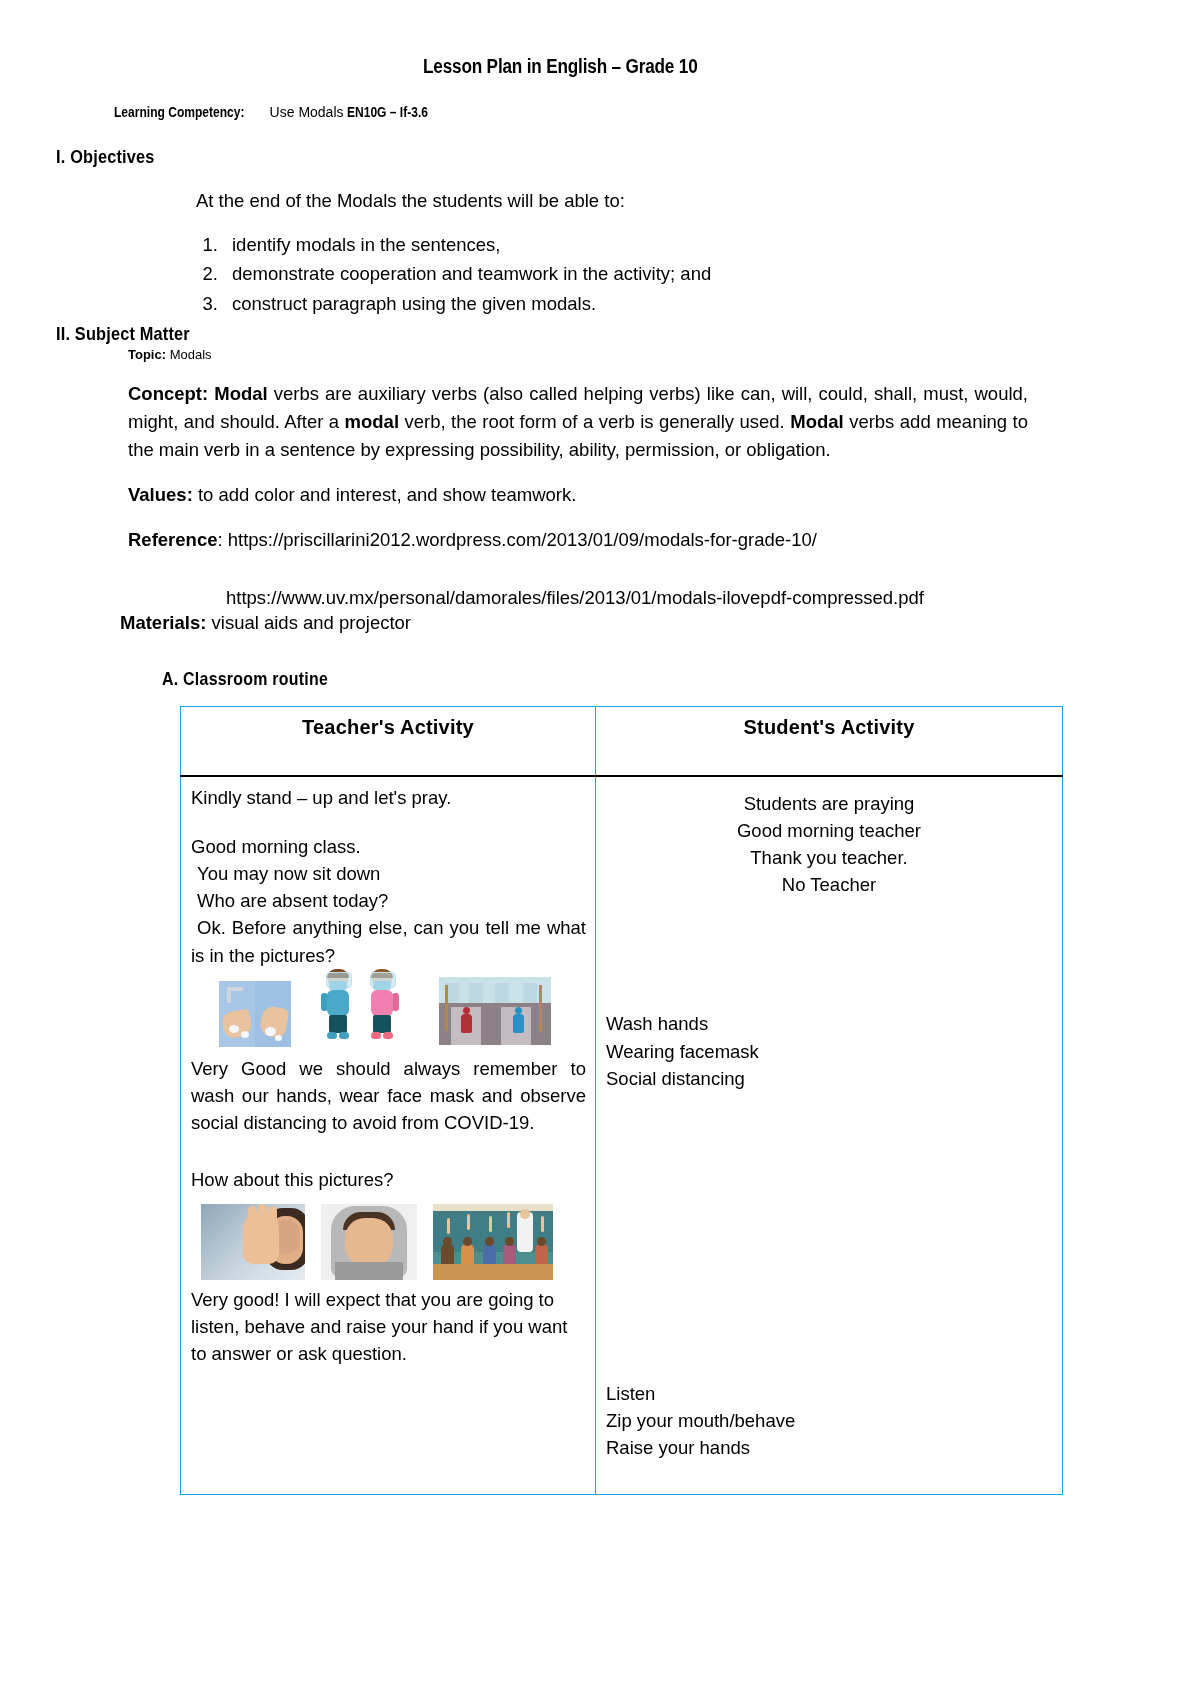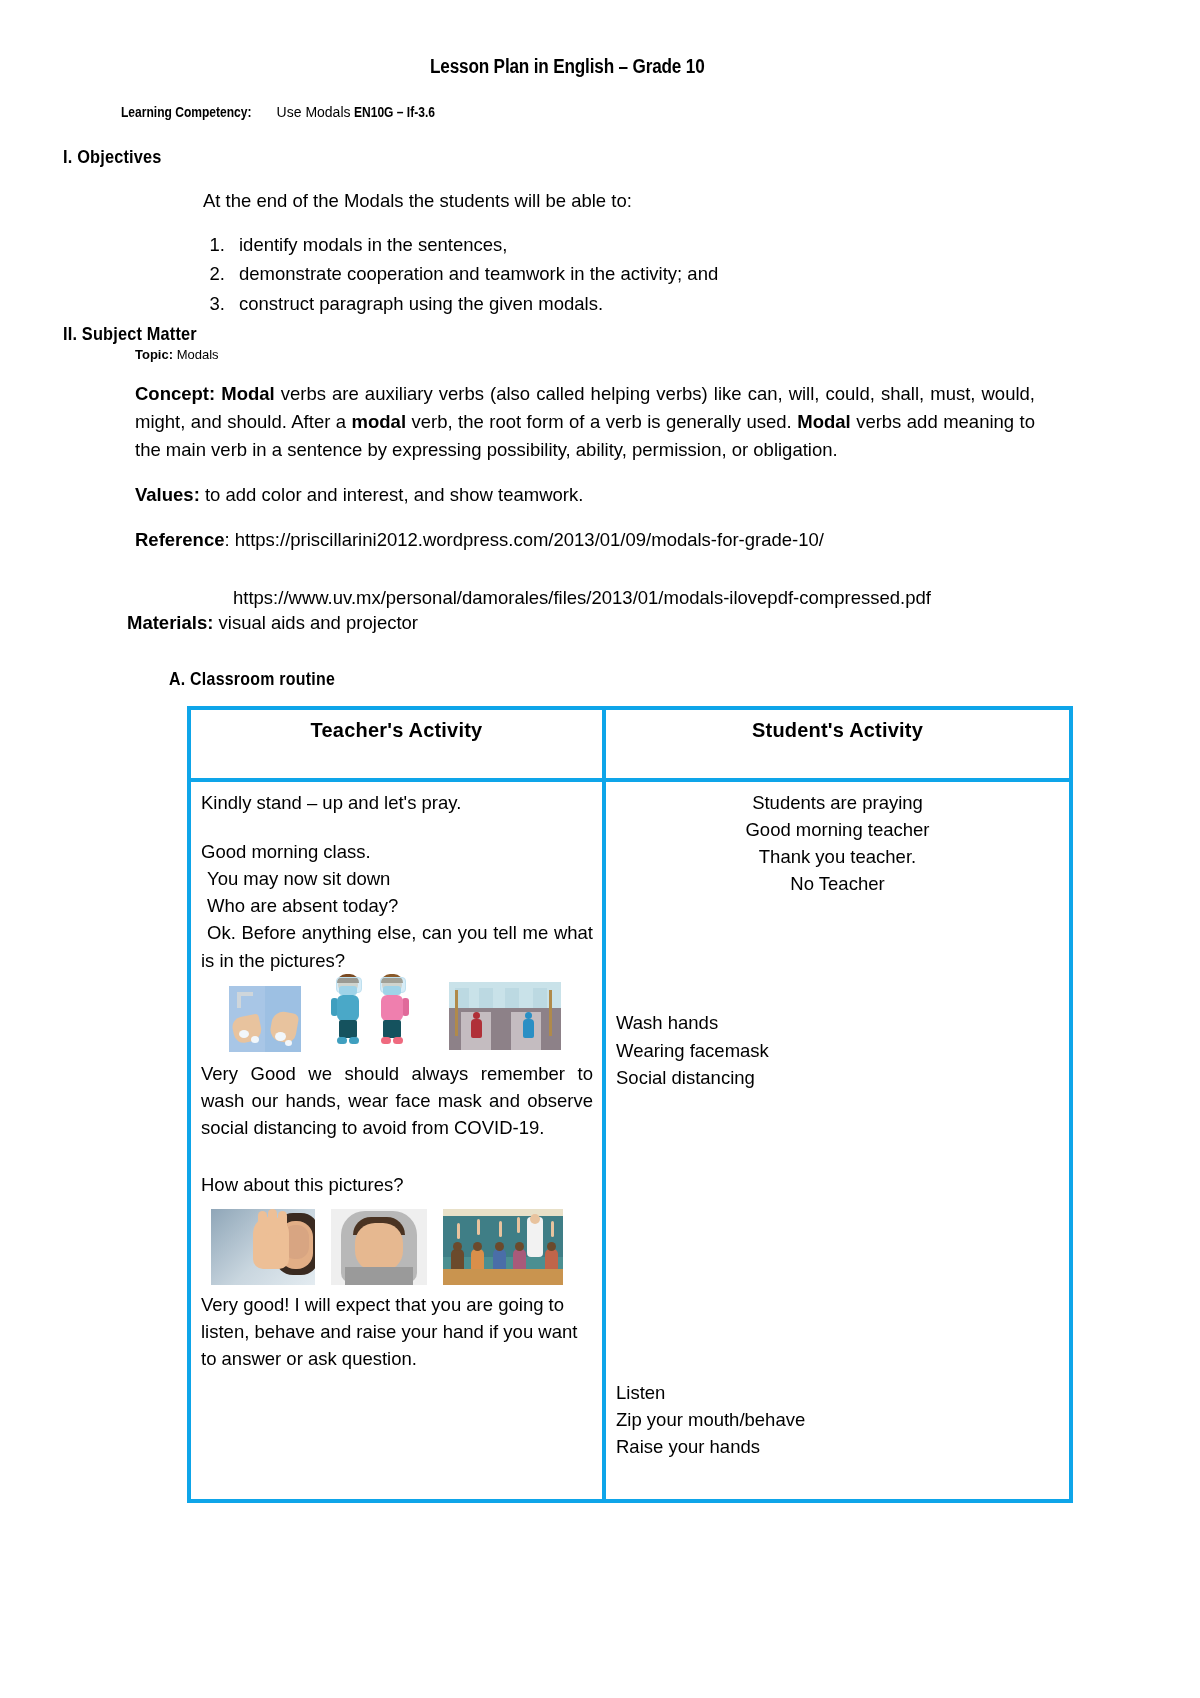--- a/index.html
+++ b/index.html
@@ -1,18 +1,18 @@
 <!DOCTYPE html>
 <html><head>
 <meta charset="utf-8">
 <style>
   html,body{margin:0;padding:0;background:#fff;}
   body{width:1200px;height:1698px;font-family:"Liberation Sans",sans-serif;color:#000;}
   .page{position:relative;width:1200px;height:1698px;padding:0;box-sizing:border-box;}
-  .inner{position:absolute;left:63px;top:55px;width:1045px;}
+  .inner{position:absolute;left:56px;top:55px;width:1045px;}
 
   .cond{font-family:"Liberation Sans Narrow","Liberation Sans",sans-serif;
         transform:scaleX(.86);transform-origin:left center;display:inline-block;font-weight:bold;}
   .title{text-align:center;font-size:19.5px;font-weight:bold;letter-spacing:-.2px;margin:0 0 26px 0;}
   .title .cond{transform:scaleX(.88);}
   .lc{margin:0 0 26px 58px;font-size:14px;}
   .lc .b{font-weight:bold;}
   .h1{font-size:19px;font-weight:bold;margin:0 0 22px 0;letter-spacing:.2px;}
   .atend{margin:0 0 20px 140px;font-size:18.5px;}
   ol.obj{margin:0 0 6px 140px;padding:0;list-style:none;font-size:18.5px;}
@@ -23,26 +23,26 @@
   .concept{margin:0 0 20px 72px;width:900px;font-size:18.5px;text-align:justify;line-height:1.52;}
   .values{margin:0 0 20px 72px;font-size:18.5px;}
   .refwrap{margin:0 0 0 72px;font-size:18.5px;line-height:1.5;}
   .ref2{margin-left:98px;margin-top:30px;}
   .materials{margin:0 0 34px 64px;font-size:18.5px;}
   .h1c{font-size:19px;font-weight:bold;margin:0 0 26px 0;letter-spacing:.2px;}
   .routine{font-size:18.5px;font-weight:bold;margin:0 0 16px 106px;letter-spacing:.3px;}
   b,strong{font-weight:bold;}
 
   table.act{border-collapse:collapse;margin-left:124px;width:882px;table-layout:fixed;}
-  table.act td{border:4px solid #0ea5e9;vertical-align:top;padding:0;}
+  table.act td{border:1px solid #0ea5e9;vertical-align:top;padding:0;}
   table.act td.th{border-bottom:2px solid #000;}
   table.act tr.hdr td{height:68px;}
   .thlabel{text-align:center;font-weight:bold;font-size:20px;padding-top:9px;letter-spacing:.2px;}
   .cellL{padding:7px 9px 10px 10px;font-size:18.5px;line-height:1.47;min-height:700px;}
-  .cellR{padding:7px 10px 10px 10px;font-size:18.5px;line-height:1.47;}
+  .cellR{padding:13px 10px 10px 10px;font-size:18.5px;line-height:1.47;}
   .just{text-align:justify;}
   .ctr{text-align:center;}
   .sp{height:22px;}
   .sp2{height:30px;}
   .sp3{height:112px;}
   .sp4{height:150px;}
   .ind{text-indent:6px;}
 
   
   .strip1{height:74px;position:relative;margin:12px 0 0 0;}

